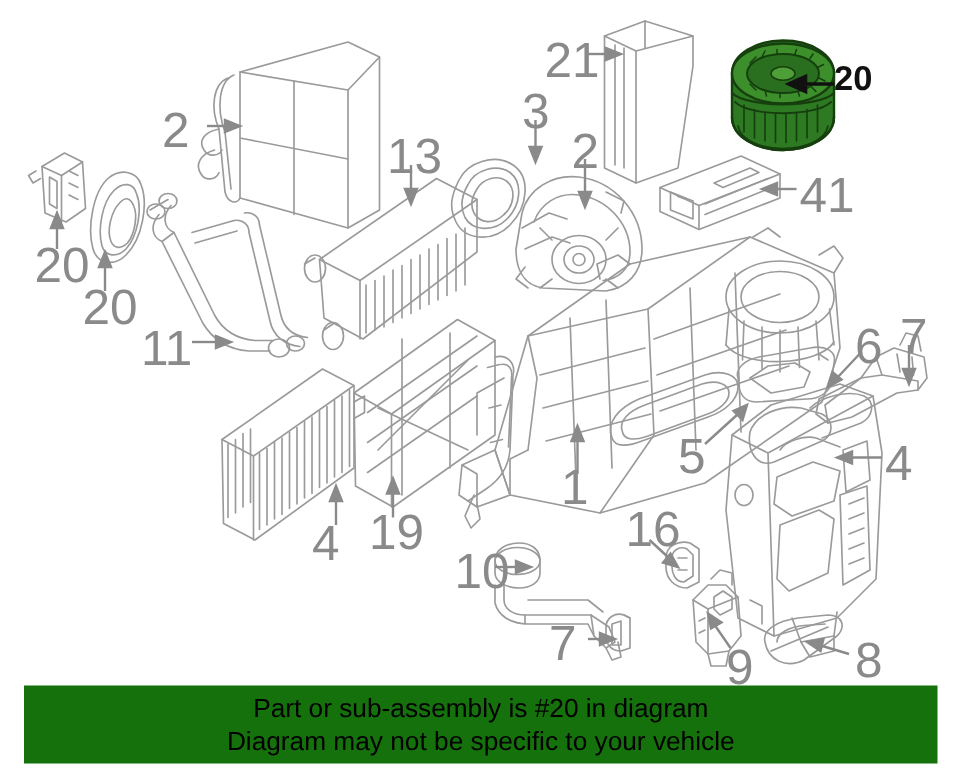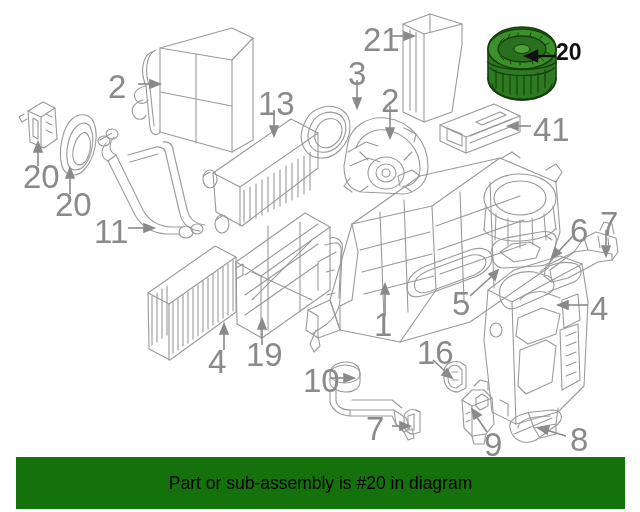--- a/index.html
+++ b/index.html
@@ -408,15 +408,16 @@
   <div class="callout" style="left:208px;top:345px">4</div>
   <div class="callout" style="left:108px;top:70px">2</div>
   <div class="callout" style="left:23px;top:160px">20</div>
   <div class="callout" style="left:55px;top:188px">20</div>
   <div class="callout hl" style="left:556px;top:41px">20</div>
   <div class="callout" style="left:363px;top:23px">21</div>
   <div class="callout" style="left:533px;top:113px">41</div>
 
   <div id="banner">
     <div>Part or sub-assembly is #20 in diagram</div>
+    <div>Diagram may not be specific to your vehicle</div>
   </div>
 
 </div>
 
 </body></html>

